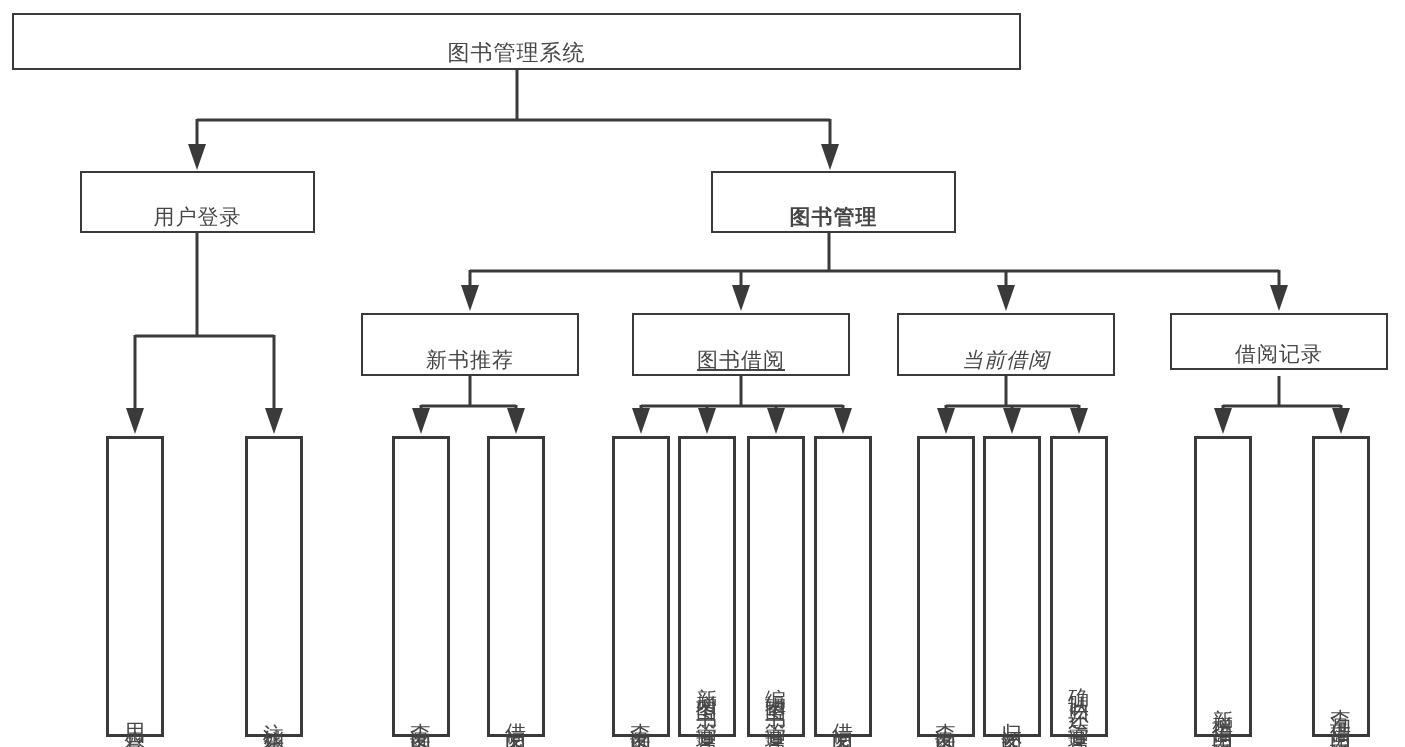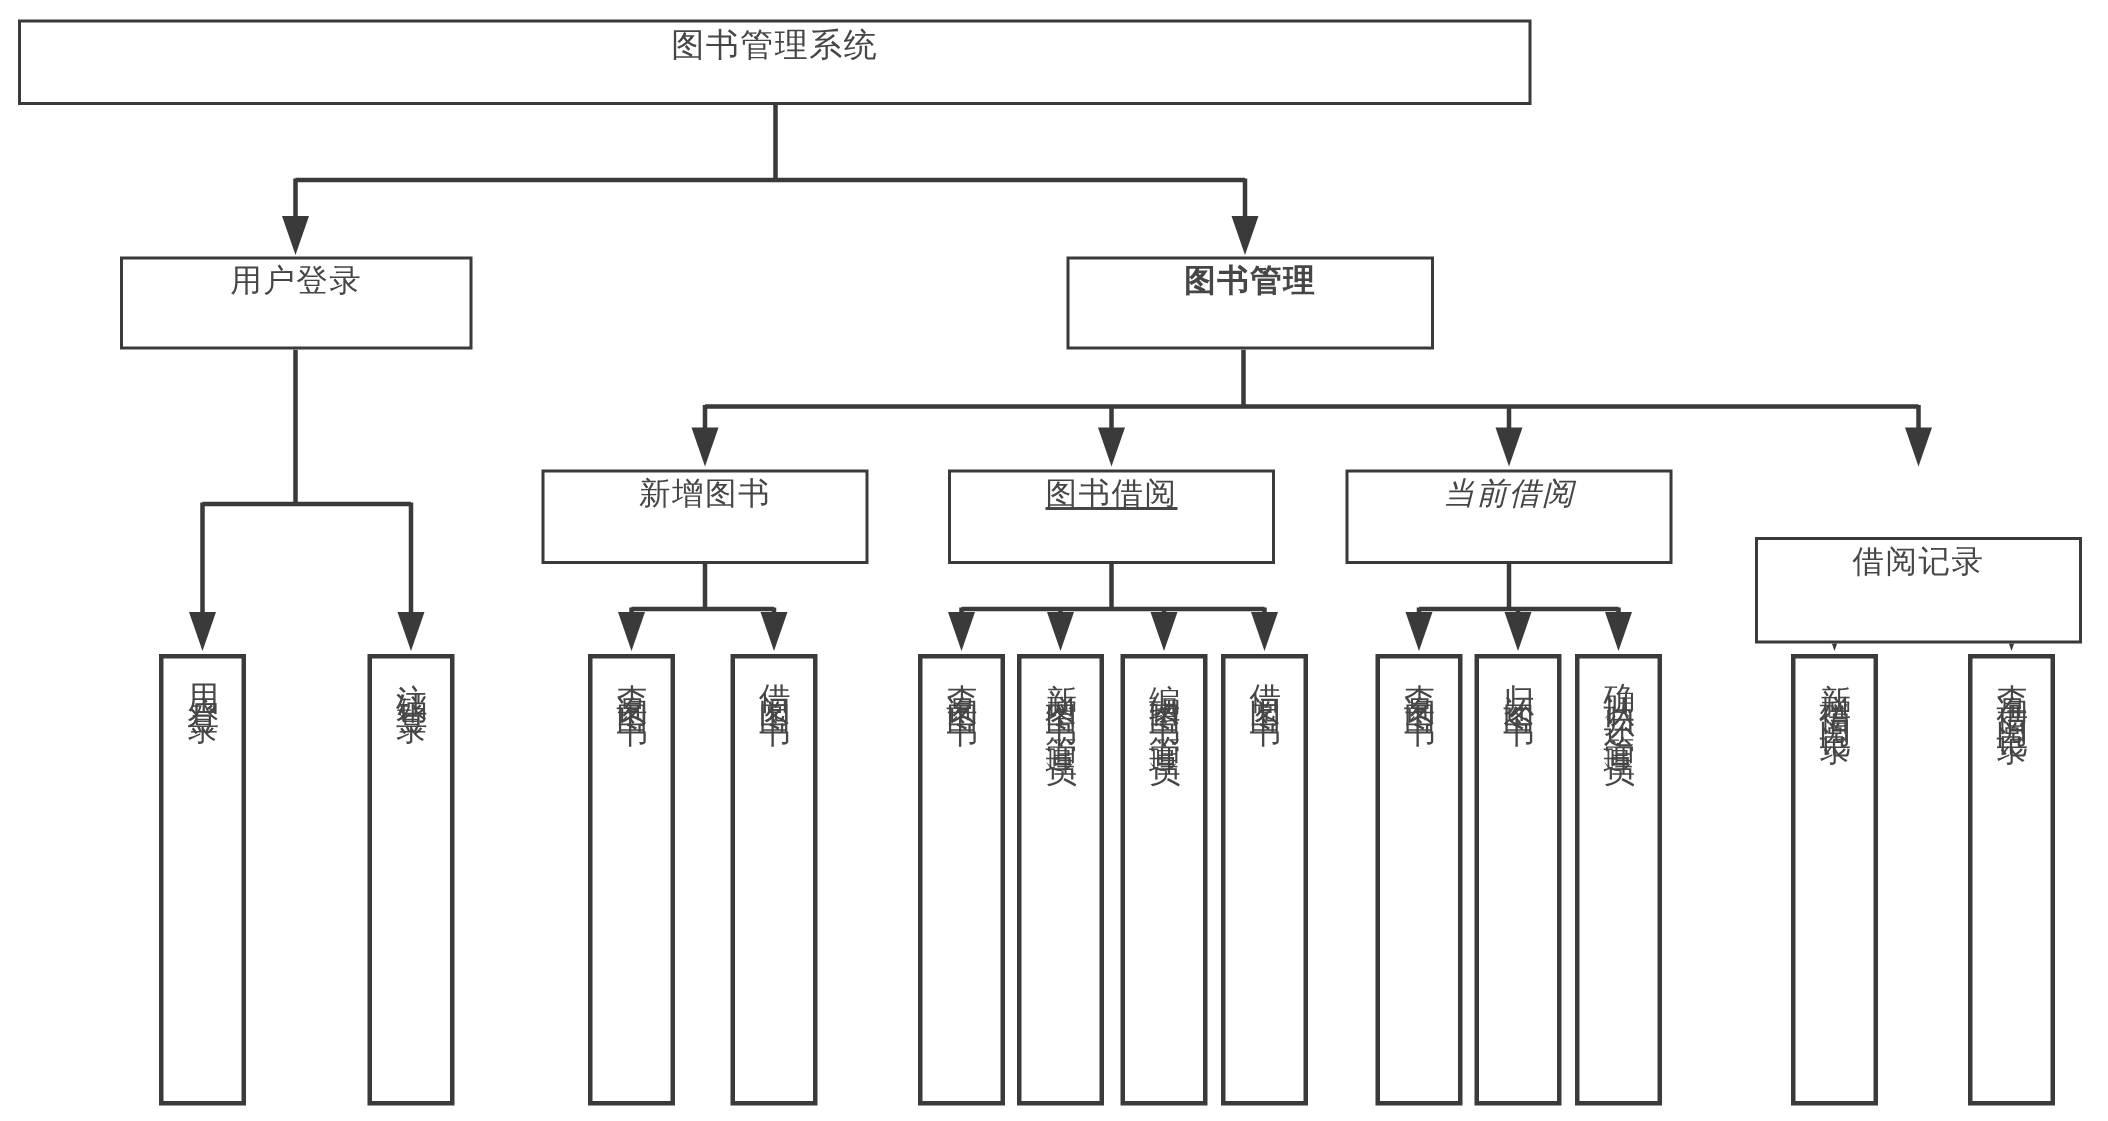--- a/index.html
+++ b/index.html
@@ -19,21 +19,21 @@
     position: absolute;
     left: 0; top: 0;
     width: 1405px;
     height: 747px;
   }
   .node {
     position: absolute;
     background: #ffffff;
     border: 2px solid #3a3a3a;
     display: flex;
-    align-items: flex-start;
+    align-items: flex-end;
     justify-content: center;
     color: #464646;
     box-sizing: border-box;
   }
   .node-root {
     font-size: 22px;
     letter-spacing: 1px;
   }
   .node-mid {
     font-size: 21px;
@@ -113,29 +113,29 @@
   </div>
 
   <div class="node node-mid" style="left:80px; top:171px; width:235px; height:62px;">
     <span>用户登录</span>
   </div>
   <div class="node node-mid" style="left:711px; top:171px; width:245px; height:62px;font-weight:bold;">
     <span>图书管理</span>
   </div>
 
   <div class="node node-mid" style="left:361px; top:313px; width:218px; height:63px;">
-    <span>新增图书</span>
+    <span>新书推荐</span>
   </div>
   <div class="node node-mid" style="left:632px; top:313px; width:218px; height:63px;text-decoration:underline;">
     <span>图书借阅</span>
   </div>
   <div class="node node-mid" style="left:897px; top:313px; width:218px; height:63px;font-style:italic;">
     <span>当前借阅</span>
   </div>
-  <div class="node node-mid" style="left:1170px; top:313px; width:218px; height:71px;margin-top:45px;">
+  <div class="node node-mid" style="left:1170px; top:313px; width:218px; height:57px;">
     <span>借阅记录</span>
   </div>
 
   <div class="node node-leaf" style="left:106px; top:436px; width:58px; height:301px;">
     <span class="vtext">用户登录</span>
   </div>
   <div class="node node-leaf" style="left:245px; top:436px; width:58px; height:301px;">
     <span class="vtext">注销登录</span>
   </div>
 

